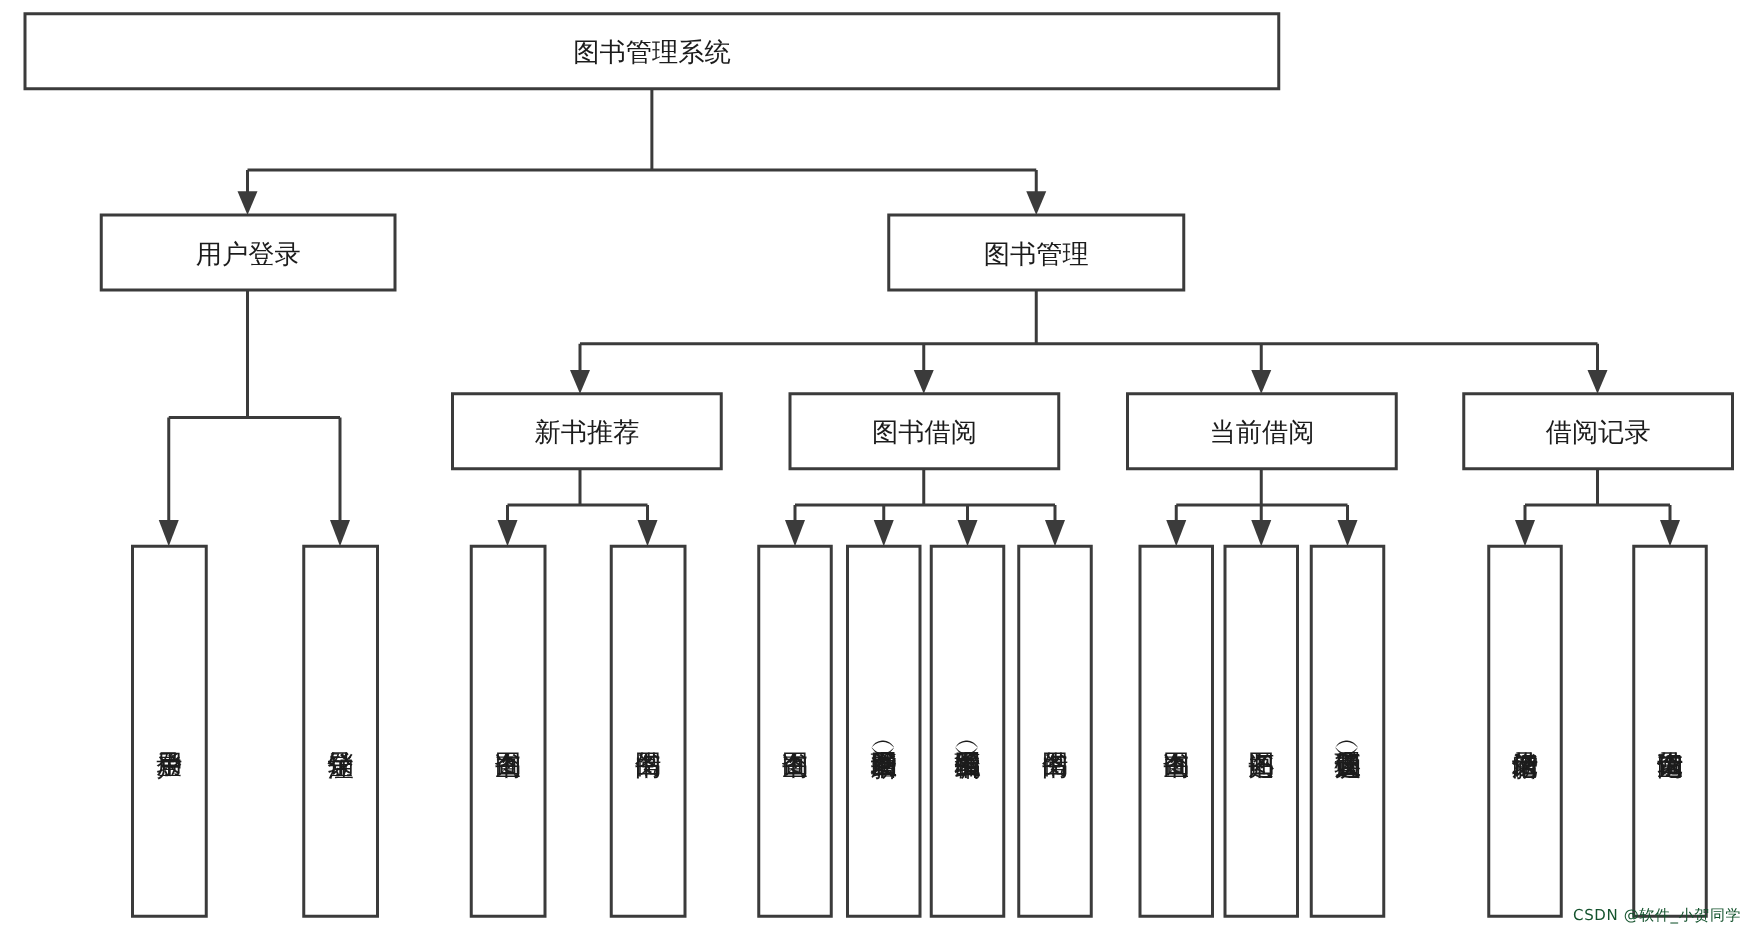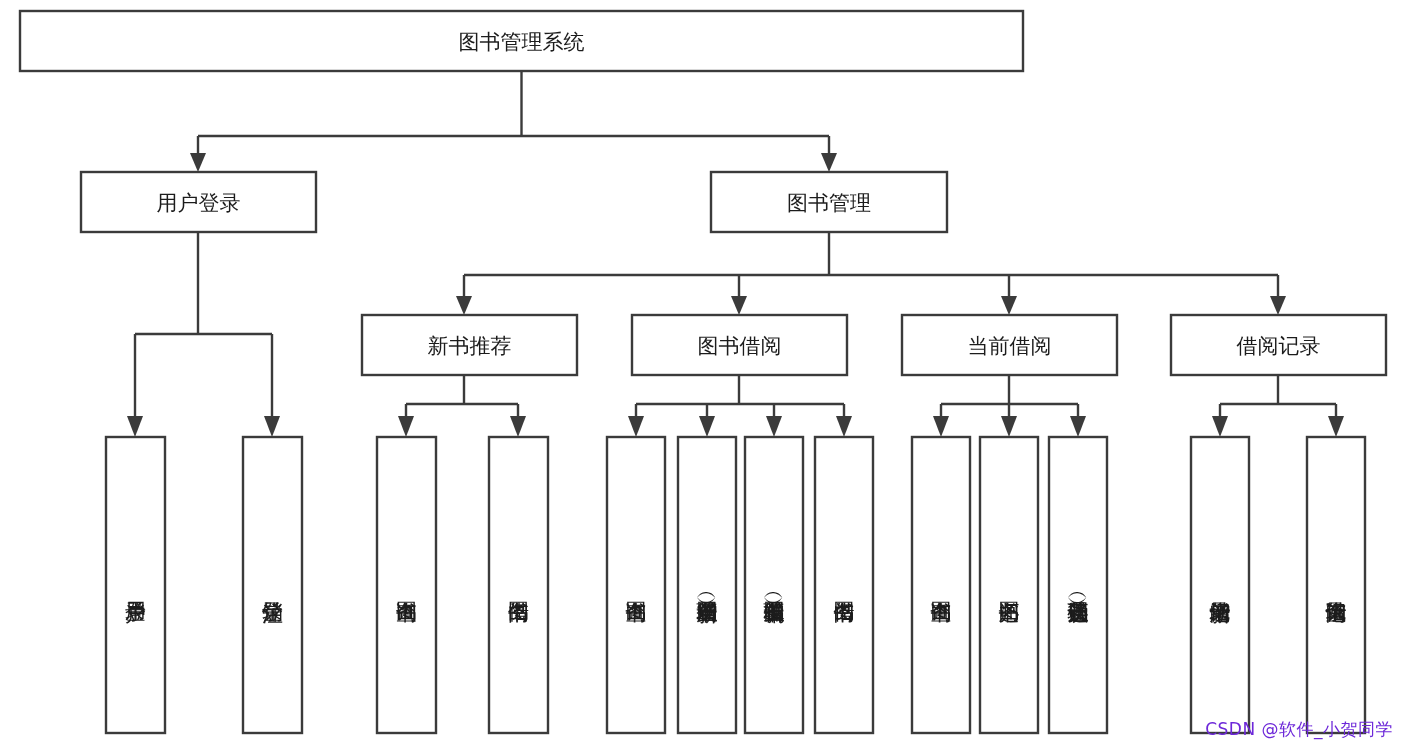--- a/index.html
+++ b/index.html
@@ -59,22 +59,22 @@
     writing-mode: vertical-rl;
     glyph-orientation-vertical: 0;
     text-orientation: upright;
     white-space: pre;
   }
   .watermark-text {
     position: absolute;
     right: 12px;
     bottom: 6px;
     font-family: "DejaVu Sans", "Liberation Sans", sans-serif;
-    font-size: 17px;
-    color: #6d28d9;
+    font-size: 12px;
+    color: #14532d;
     letter-spacing: 0.5px;
     pointer-events: none;
     user-select: none;
   }
 </style>
 </head>
 <body>
 
 <div id="diagram-root">
 

